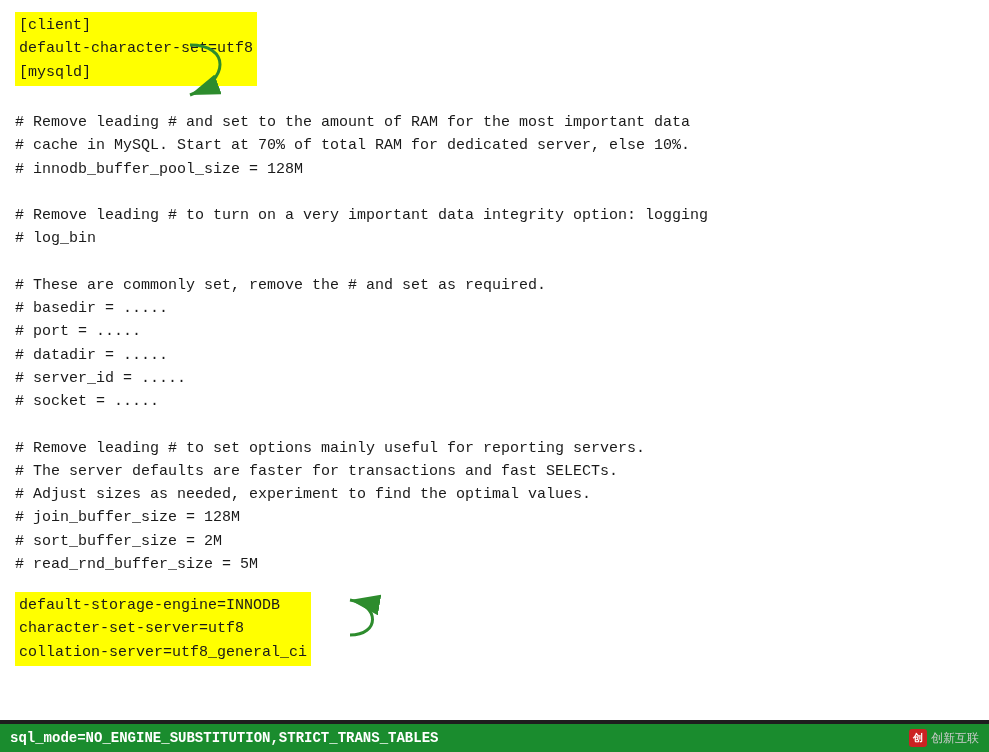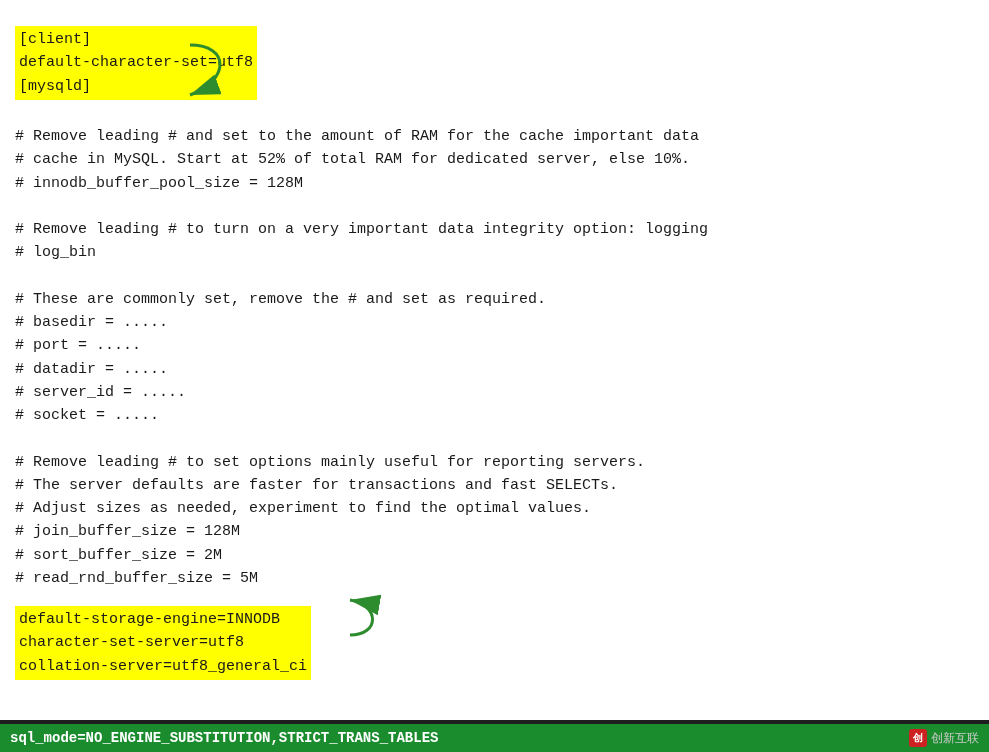--- a/index.html
+++ b/index.html
@@ -15,21 +15,21 @@
       overflow: hidden;
       font-family: 'Courier New', Courier, monospace;
       font-size: 15px;
       position: relative;
     }
 
     .main-content {
       background-color: #ffffff;
       width: 989px;
       min-height: 720px;
-      padding: 26px 15px 10px 15px;
+      padding: 12px 15px 10px 15px;
       position: relative;
     }
 
     .code-line {
       line-height: 1.55;
       white-space: pre;
       color: #1a1a1a;
       font-family: 'Courier New', Courier, monospace;
       font-size: 15px;
     }
@@ -114,22 +114,22 @@
     <span class="highlight-box-top">
       <span class="code-line">[client]
 default-character-set=utf8
 [mysqld]</span>
     </span>
   </div>
 
   <div class="empty-line"></div>
 
   <div>
-    <div class="code-line"># Remove leading # and set to the amount of RAM for the cache important data</div>
-    <div class="code-line"># cache in MySQL. Start at 52% of total RAM for dedicated server, else 10%.</div>
+    <div class="code-line"># Remove leading # and set to the amount of RAM for the most important data</div>
+    <div class="code-line"># cache in MySQL. Start at 70% of total RAM for dedicated server, else 10%.</div>
     <div class="code-line"># innodb_buffer_pool_size = 128M</div>
   </div>
 
   <div class="empty-line"></div>
 
   <div>
     <div class="code-line"># Remove leading # to turn on a very important data integrity option: logging</div>
     <div class="code-line"># log_bin</div>
   </div>
 

